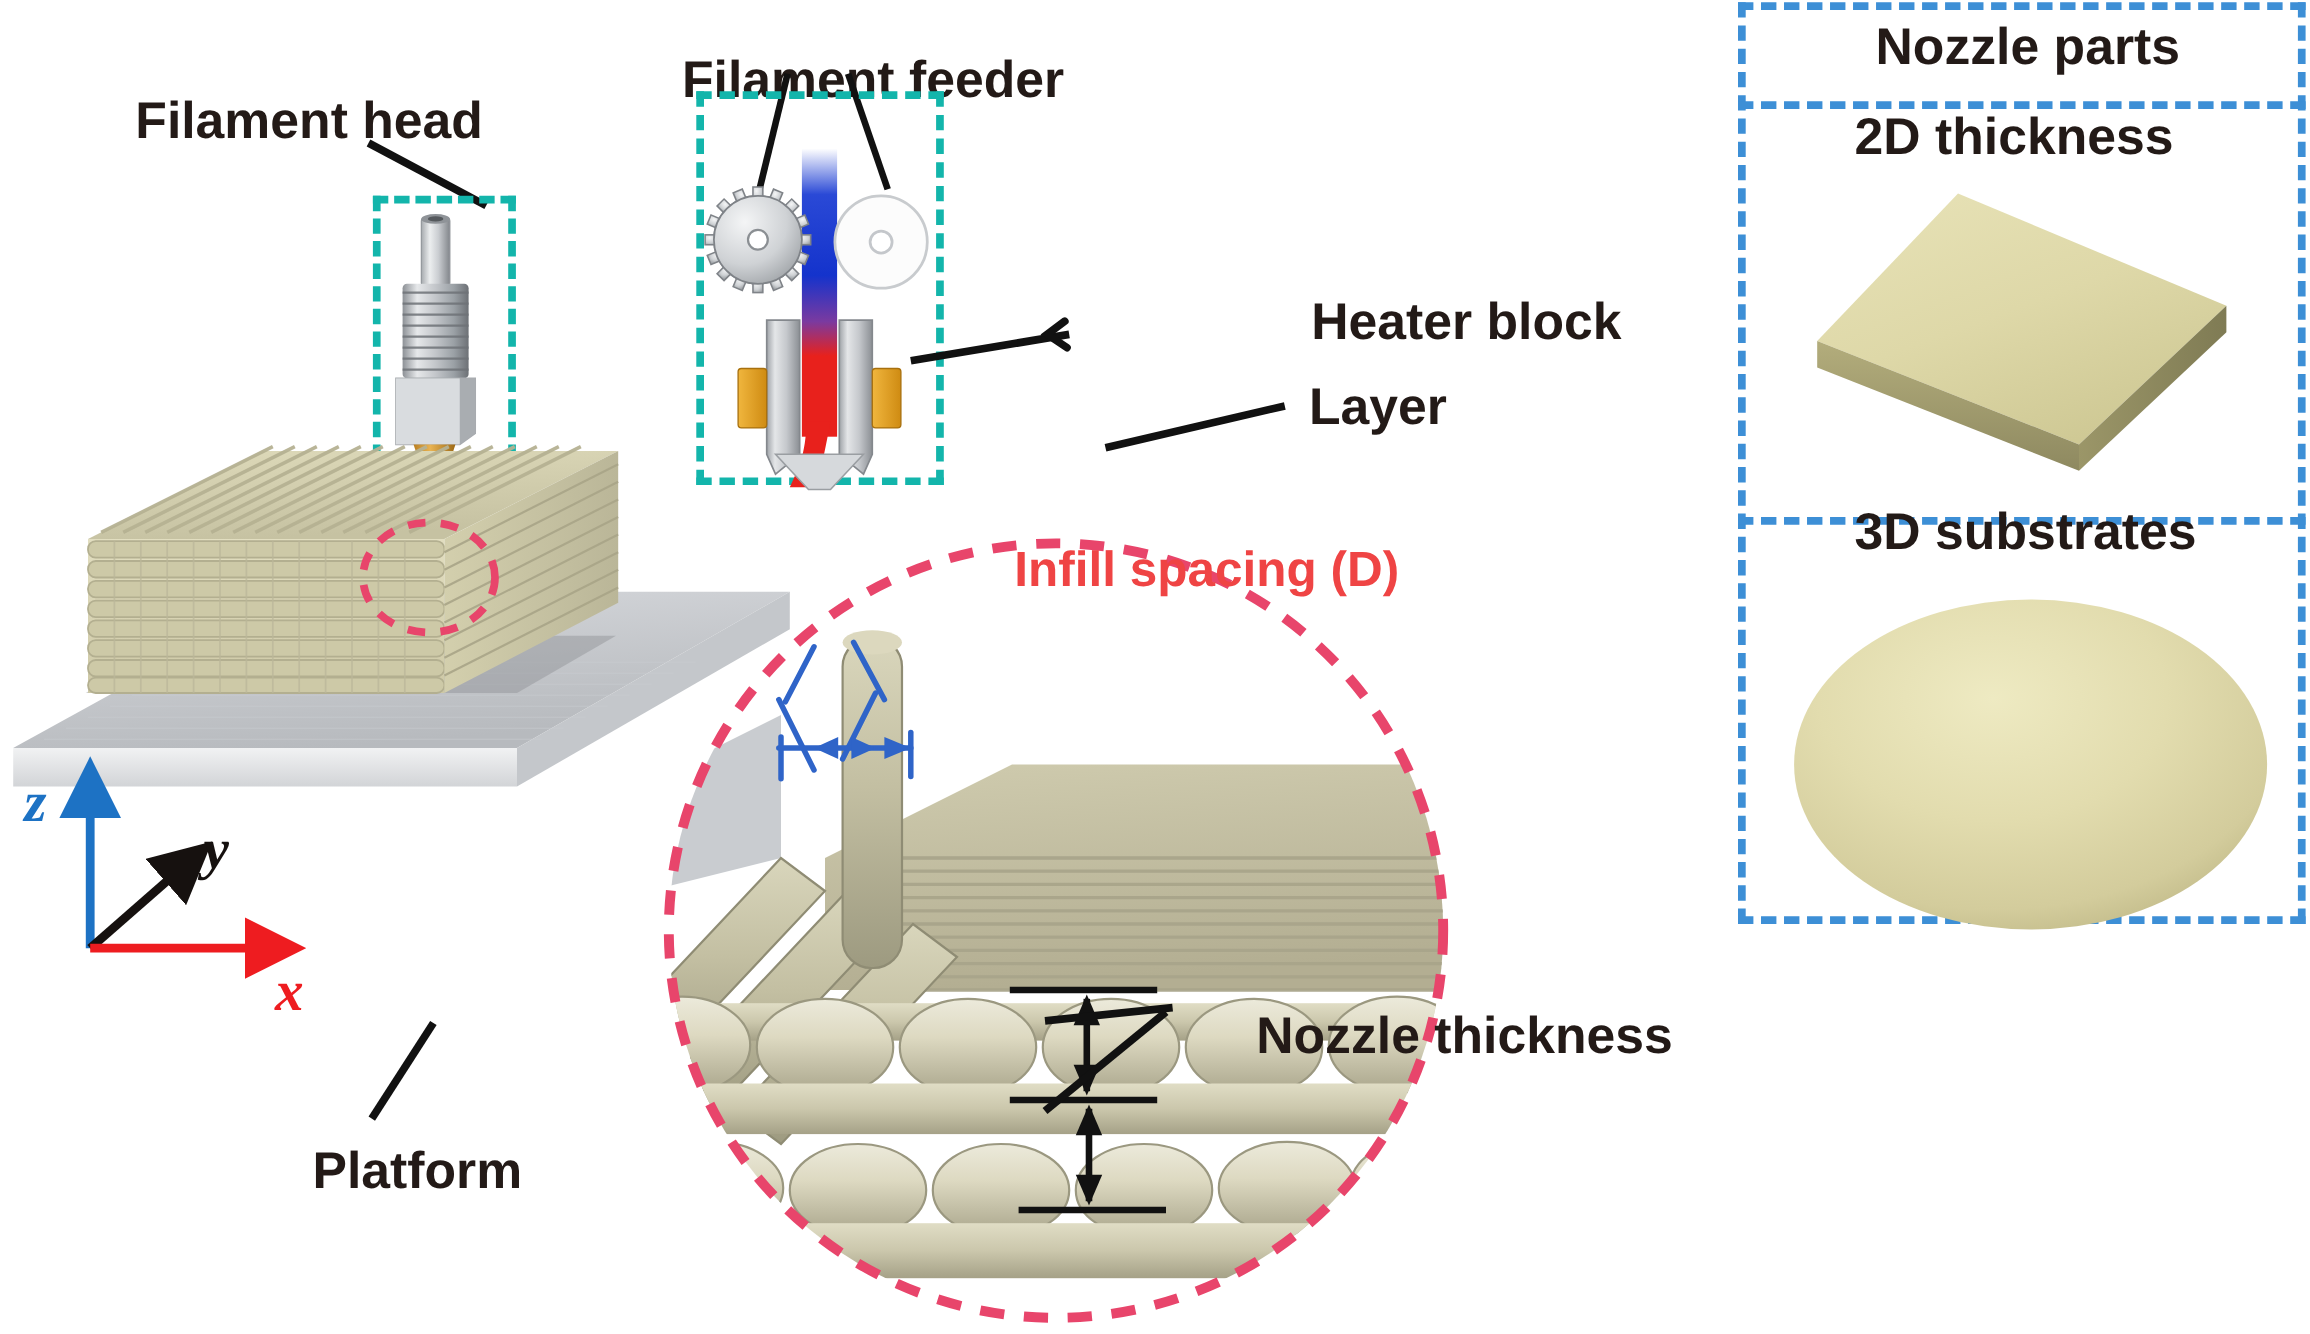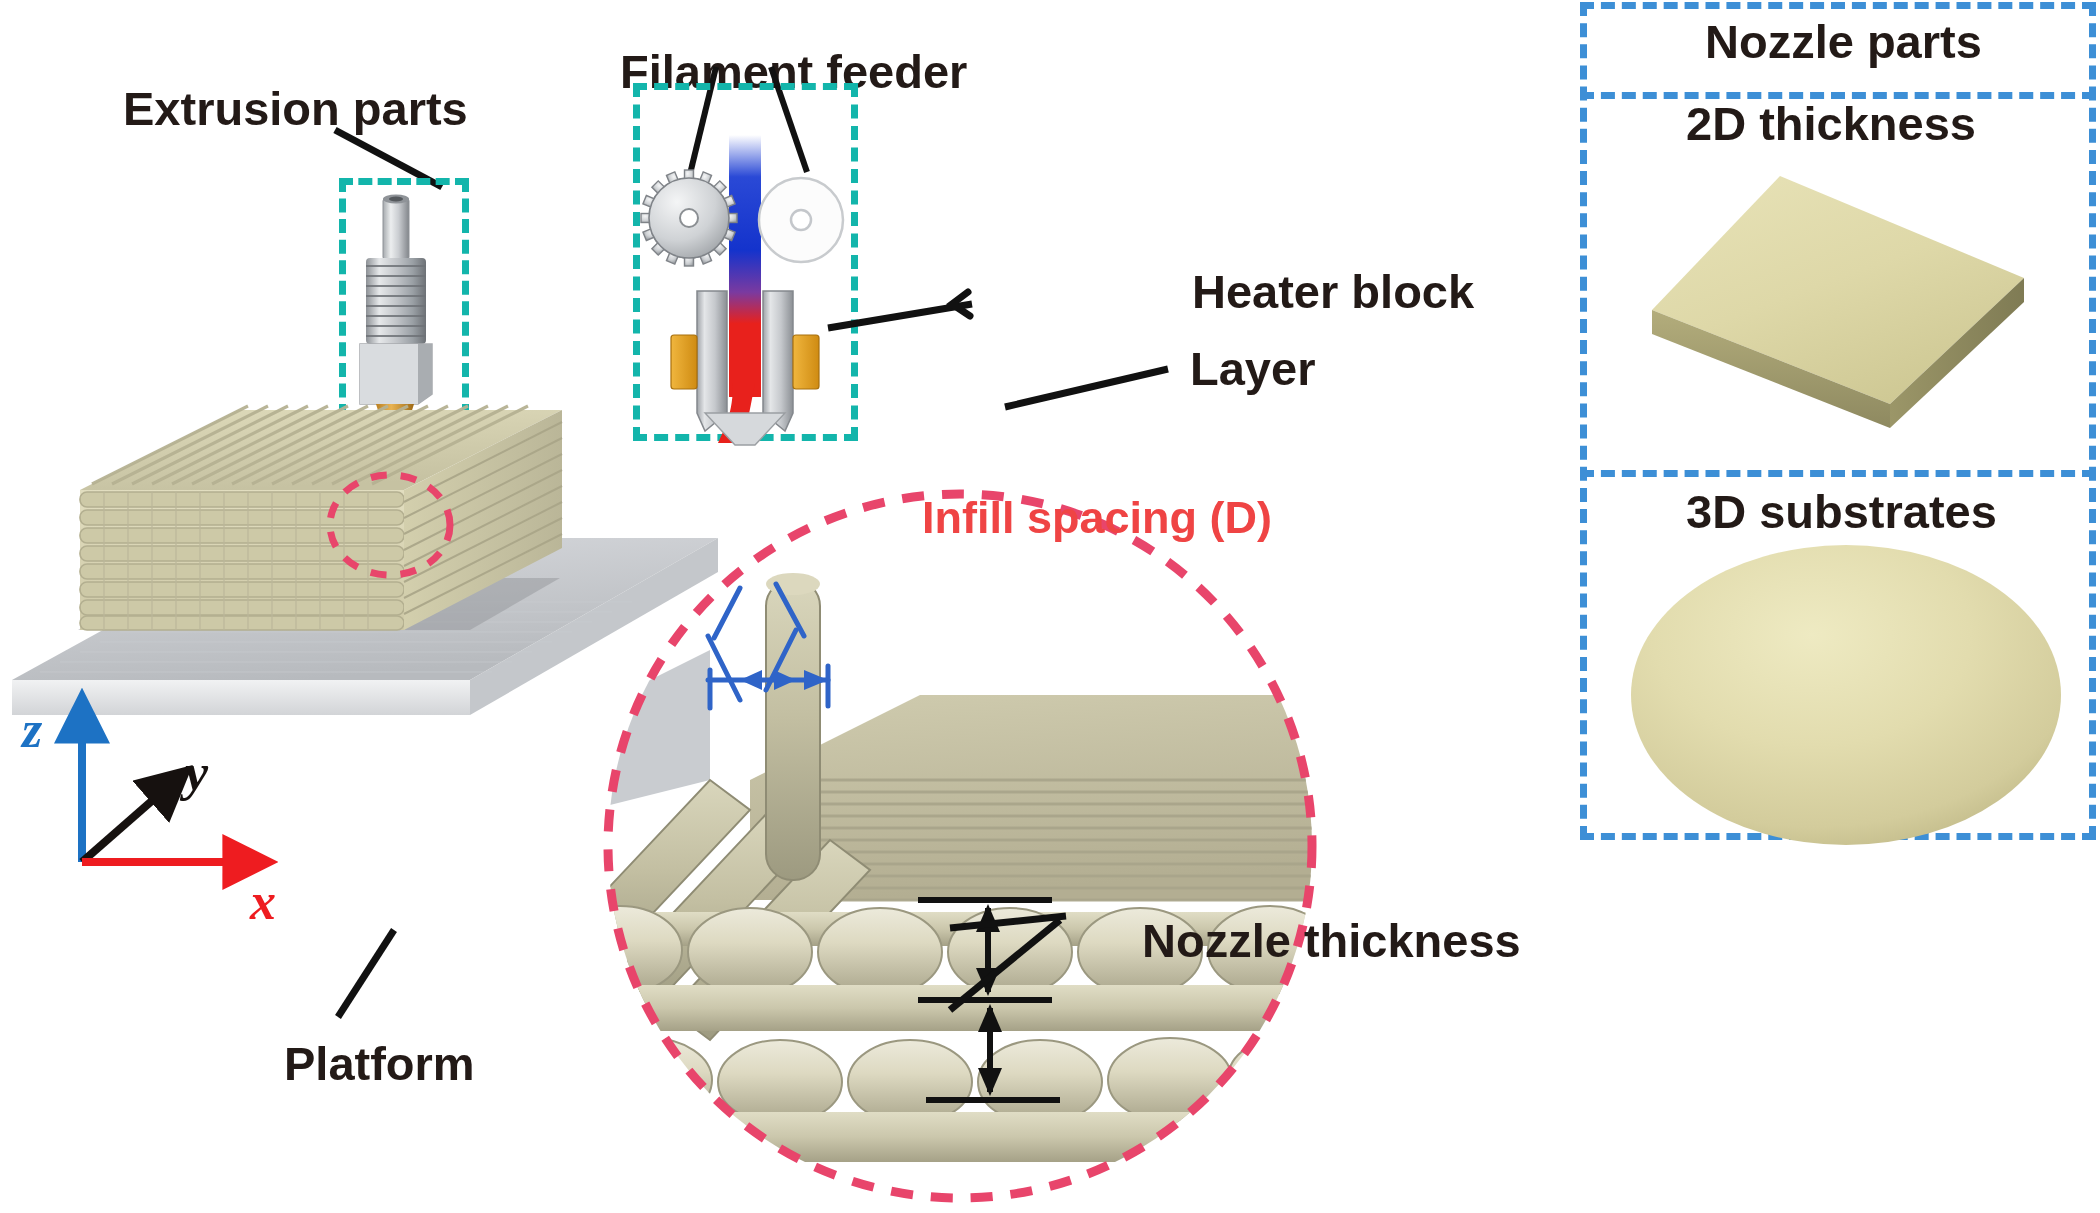--- a/index.html
+++ b/index.html
@@ -55,21 +55,21 @@
   }
   .dash-blue-t { border-top: 7px dashed #3d8fd6; }
 
   svg { overflow: visible; display: block; }
 </style>
 </head>
 <body>
 
 <div class="stage">
 
-  <div class="abs lbl lbl-xl" style="left:123px; top:85px;">Extrusion parts</div>
+  <div class="abs lbl lbl-xl" style="left:123px; top:85px;">Filament head</div>
 
   <svg class="abs" style="left:330px; top:125px; width:130px; height:70px;">
     <line x1="5" y1="5" x2="112" y2="62" stroke="#111111" stroke-width="7"></line>
   </svg>
 
   <div class="abs dash-teal" style="left:339px; top:178px; width:130px; height:240px;"></div>
 
   <svg class="abs" style="left:340px; top:180px; width:140px; height:280px;">
     <defs>
       <linearGradient id="metalG" x1="0" y1="0" x2="1" y2="0">
@@ -496,21 +496,21 @@
       </linearGradient>
     </defs>
 
     <path d="M148 16 L392 118 L258 244 L20 150 Z" fill="url(#plateTop)"></path>
 
     <path d="M20 150 L258 244 L258 268 L20 174 Z" fill="url(#plateEdge)"></path>
 
     <path d="M258 244 L392 118 L392 142 L258 268 Z" fill="url(#plateEdge2)"></path>
   </svg>
 
-  <div class="abs lbl lbl-xl" style="left:1686px; top:488px;">3D substrates</div>
+  <div class="abs lbl lbl-xl" style="left:1686px; top:459px;">3D substrates</div>
 
   <svg class="abs" style="left:1626px; top:545px; width:440px; height:300px;">
     <defs>
       <radialGradient id="domeG" cx="0.42" cy="0.3" r="0.82">
         <stop offset="0%" stop-color="#eeeac2"></stop>
         <stop offset="45%" stop-color="#e2dcae"></stop>
         <stop offset="78%" stop-color="#d3cc9c"></stop>
         <stop offset="100%" stop-color="#b8b17f"></stop>
       </radialGradient>
     </defs>

